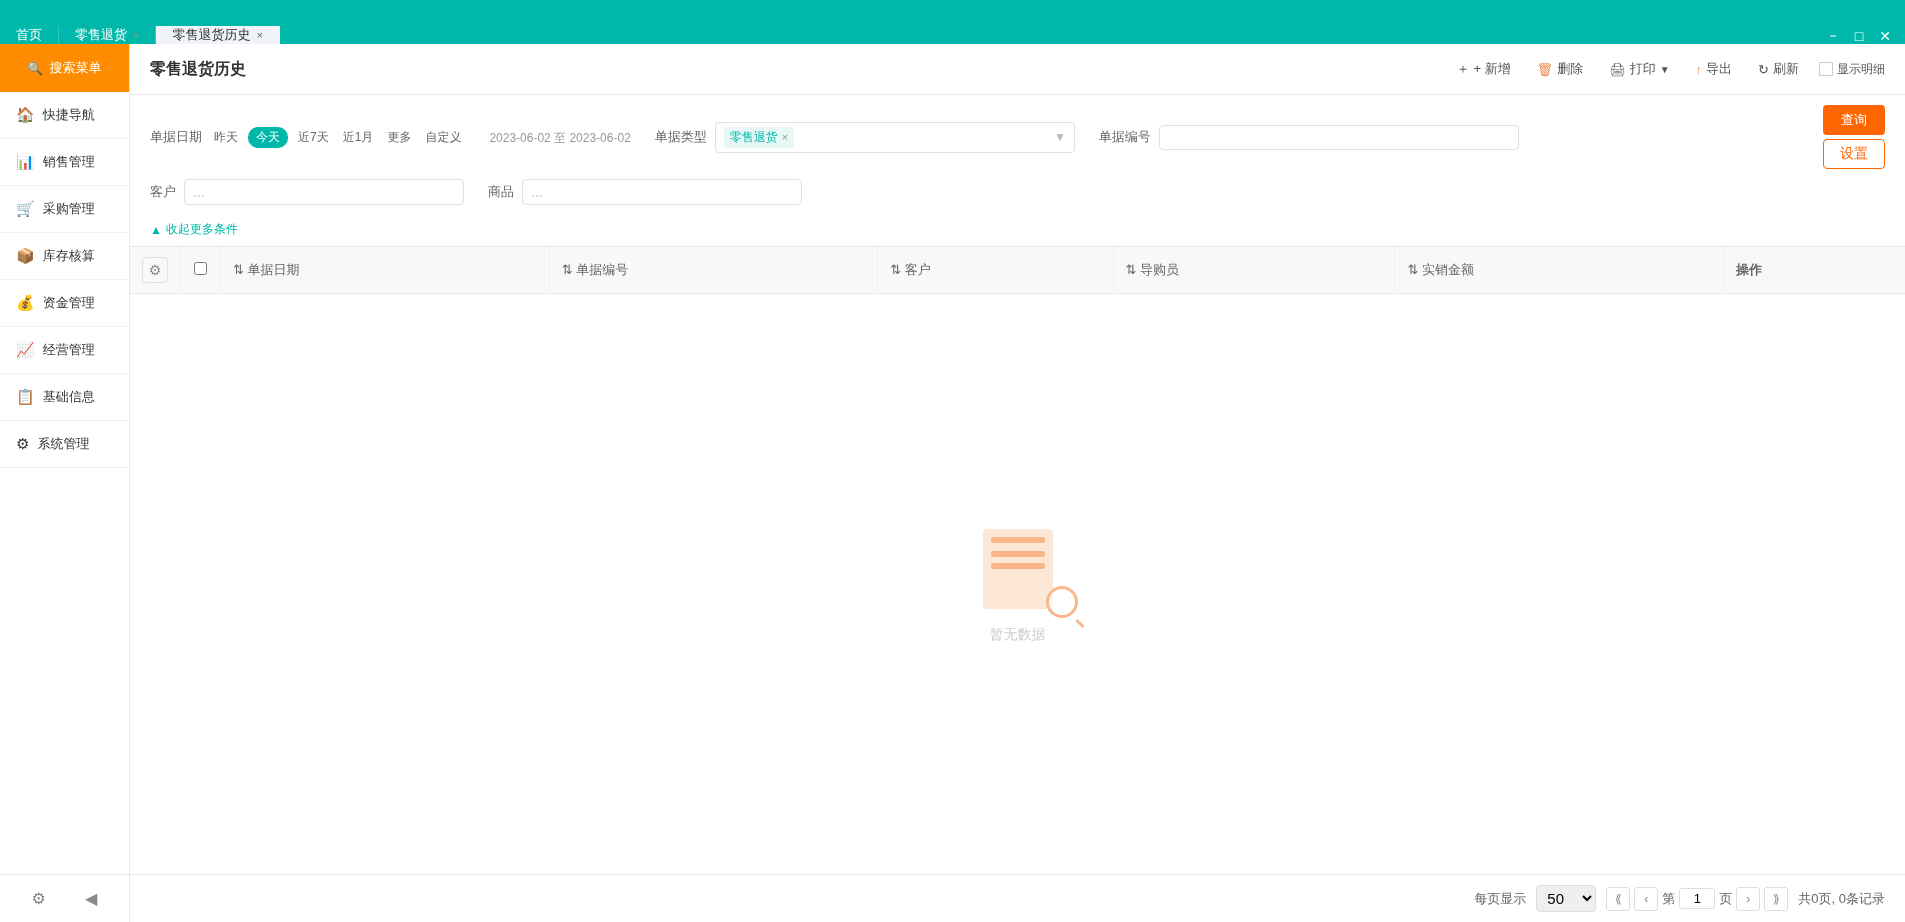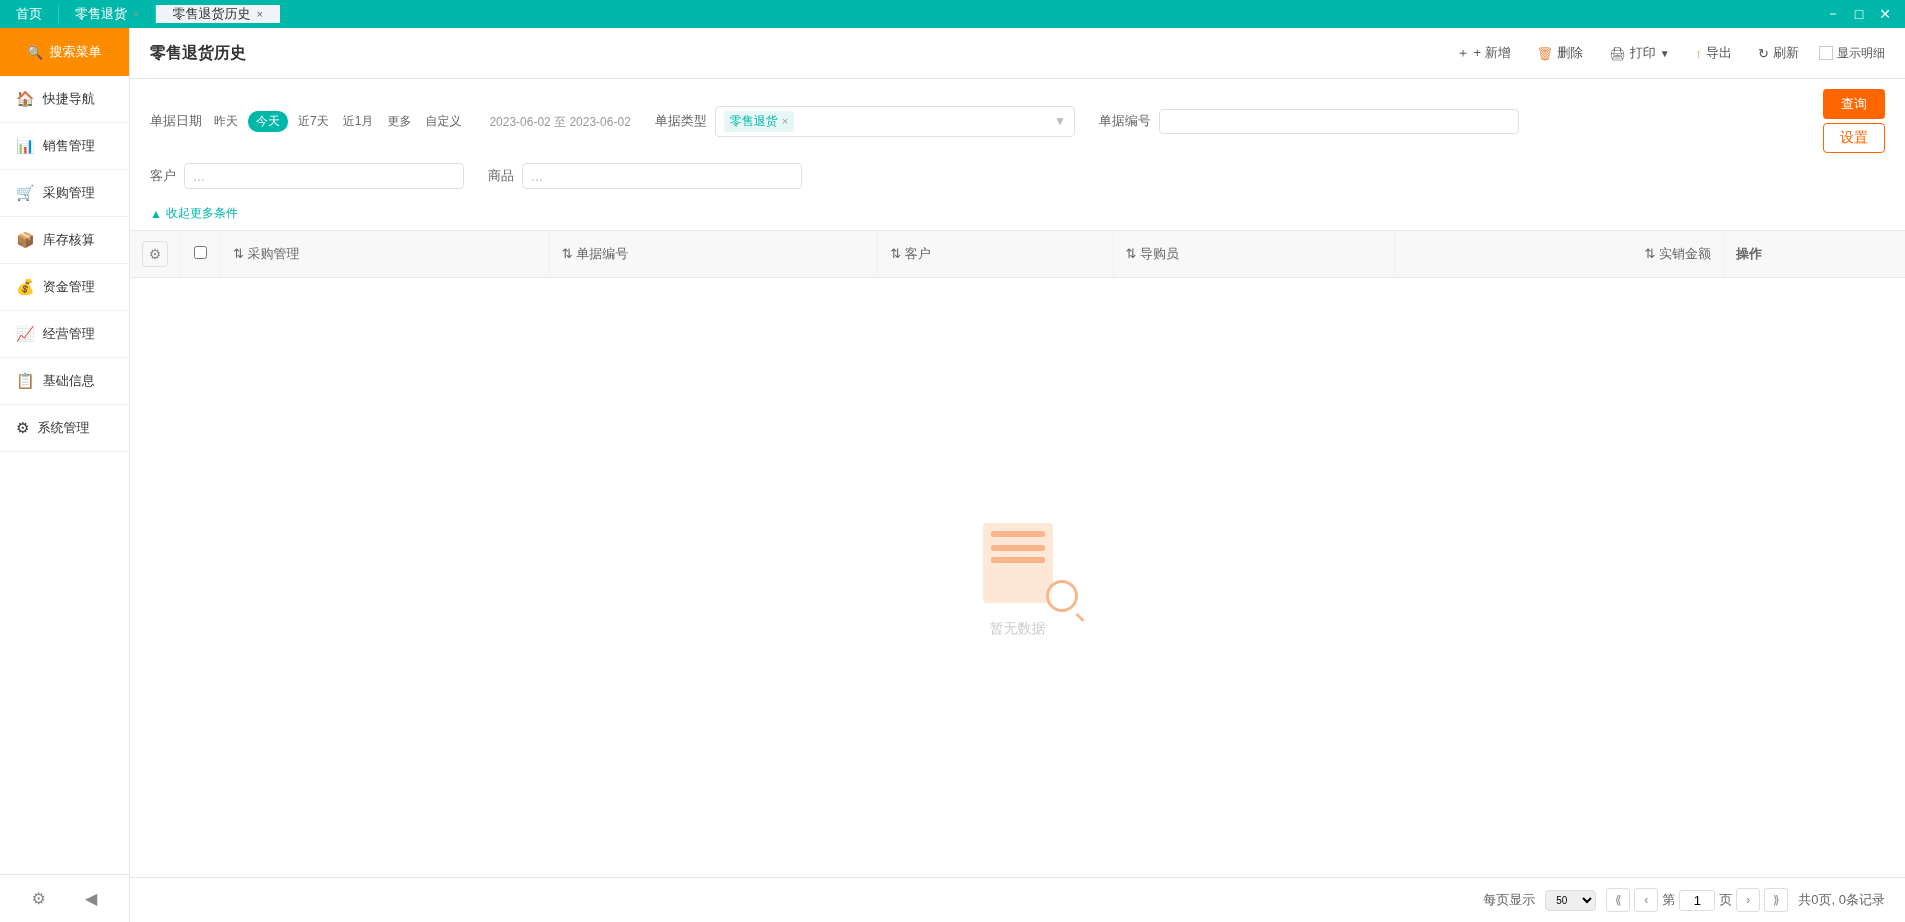--- a/index.html
+++ b/index.html
@@ -1,23 +1,23 @@
 <!DOCTYPE html>
 <html><head>
   <meta charset="utf-8">
   <style>
     * { box-sizing: border-box; margin: 0; padding: 0; font-family: "Microsoft YaHei", "PingFang SC", sans-serif; }
     body { width: 1905px; height: 922px; overflow: hidden; background: #f5f5f5; display: flex; flex-direction: column; }
 
     
     .top-bar {
-      height: 28px;
+      height: 44px;
       background: #00b8a9;
       display: flex;
-      align-items: center;
+      align-items: flex-end;
       flex-shrink: 0;
     }
     .top-bar .tab {
       display: flex;
       align-items: center;
       padding: 0 16px;
       font-size: 13px;
       color: #fff;
       cursor: pointer;
       border-right: 1px solid rgba(255,255,255,0.2);
@@ -364,21 +364,21 @@
       justify-content: flex-end;
       gap: 10px;
       font-size: 13px;
       color: #666;
       flex-shrink: 0;
     }
     .pagination-bar select {
       border: 1px solid #ddd;
       border-radius: 4px;
       padding: 3px 6px;
-      font-size: 10px;
+      font-size: 15px;
       cursor: pointer;
     }
     .page-nav {
       display: flex;
       align-items: center;
       gap: 4px;
     }
     .page-nav-btn {
       width: 24px; height: 24px;
       display: flex; align-items: center; justify-content: center;
@@ -566,32 +566,32 @@
       <table>
         <thead>
           <tr>
             <th class="th-settings">
               <div class="settings-gear">⚙</div>
             </th>
             <th class="th-checkbox">
               <input type="checkbox" style="">
             </th>
             <th>
-              <span>⇅ 采购管理</span>
+              <span>⇅ 单据日期</span>
             </th>
             <th>
               <span>⇅ 单据编号</span>
             </th>
             <th>
               <span>⇅ 客户</span>
             </th>
             <th>
               <span>⇅ 导购员</span>
             </th>
-            <th style="text-align:right;">
+            <th style="text-align:left;">
               <span>⇅ 实销金额</span>
             </th>
             <th>
               <span>操作</span>
             </th>
           </tr>
         </thead>
         <tbody>
         </tbody>
       </table>

